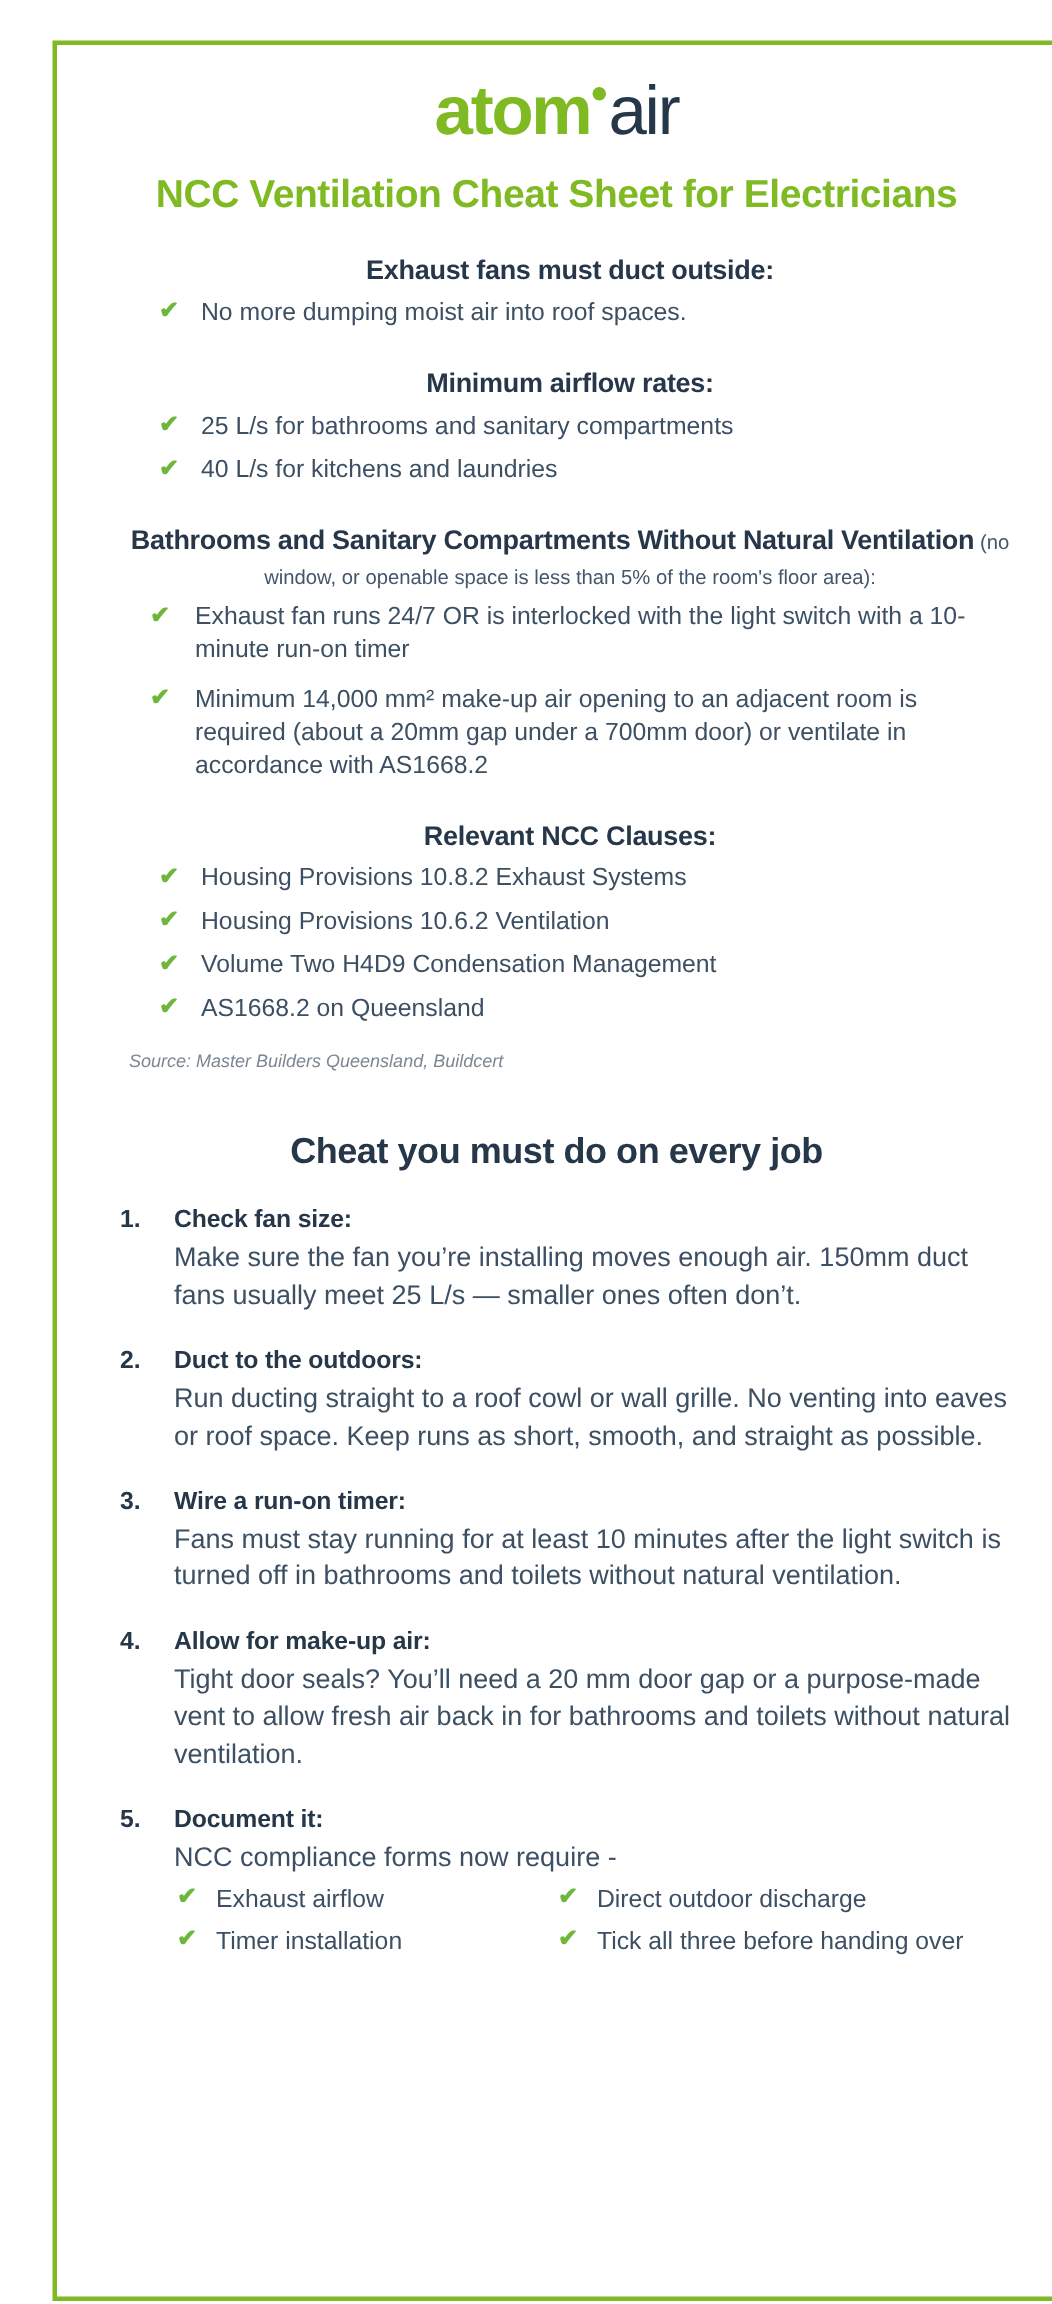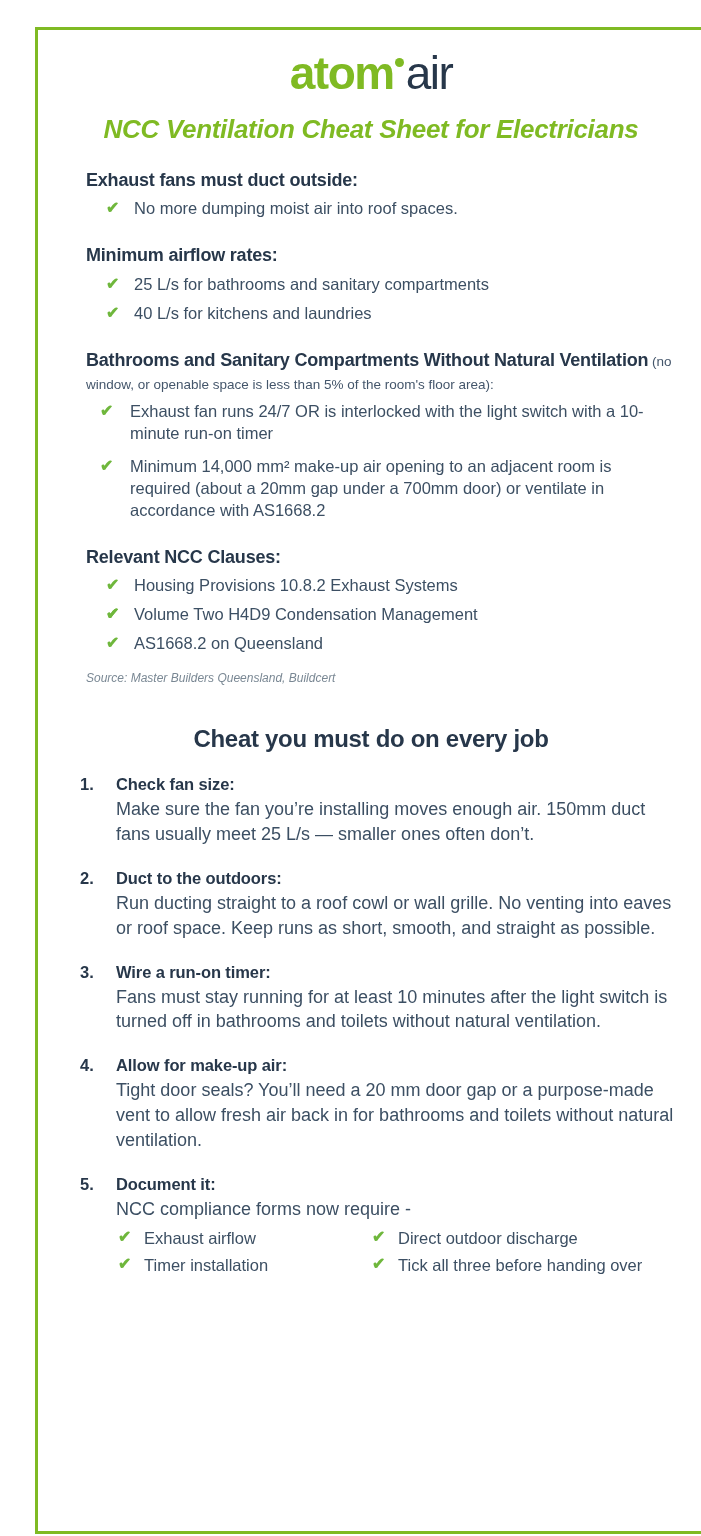--- a/index.html
+++ b/index.html
@@ -66,32 +66,32 @@
 
   
   .main-title {
     color: #7FBA23;
     font-size: 26px;
     font-weight: 700;
     text-align: center;
     letter-spacing: -0.3px;
     margin: 14px 0 0 0;
     padding: 0 2px;
-    font-style: italic;
   }
 
   
   .section { margin-top: 24px; }
   .section-heading {
     color: #27374a;
     font-size: 18px;
     font-weight: 700;
     letter-spacing: -0.2px;
     margin: 0 0 6px 18px;
     line-height: 1.3;
+    text-align: center;
   }
   .section-heading .sub-note {
     font-size: 13.5px;
     font-weight: 400;
     color: #44566b;
     letter-spacing: 0;
   }
 
   ul.checklist {
     list-style: none;
@@ -222,21 +222,21 @@
         <li><span class="tick">✔</span><span>Minimum 14,000 mm² make-up air opening to an adjacent room is required (about a 20mm gap under a 700mm door) or ventilate in accordance with AS1668.2</span></li>
       </ul>
     </div>
 
     <div class="section">
       <div class="section-heading">
         <span>Relevant NCC Clauses:</span>
       </div>
       <ul class="checklist">
         <li><span class="tick">✔</span><span>Housing Provisions 10.8.2 Exhaust Systems</span></li>
-        <li><span class="tick">✔</span></li>
+        <li><span class="tick">✔</span><span>Housing Provisions 10.6.2 Ventilation</span></li>
         <li><span class="tick">✔</span><span>Volume Two H4D9 Condensation Management</span></li>
         <li><span class="tick">✔</span><span>AS1668.2 on Queensland</span></li>
       </ul>
     </div>
 
     <div class="source">Source: Master Builders Queensland, Buildcert</div>
 
     <h2 class="sub-title">Cheat you must do on every job</h2>
 
     <div class="steps">

